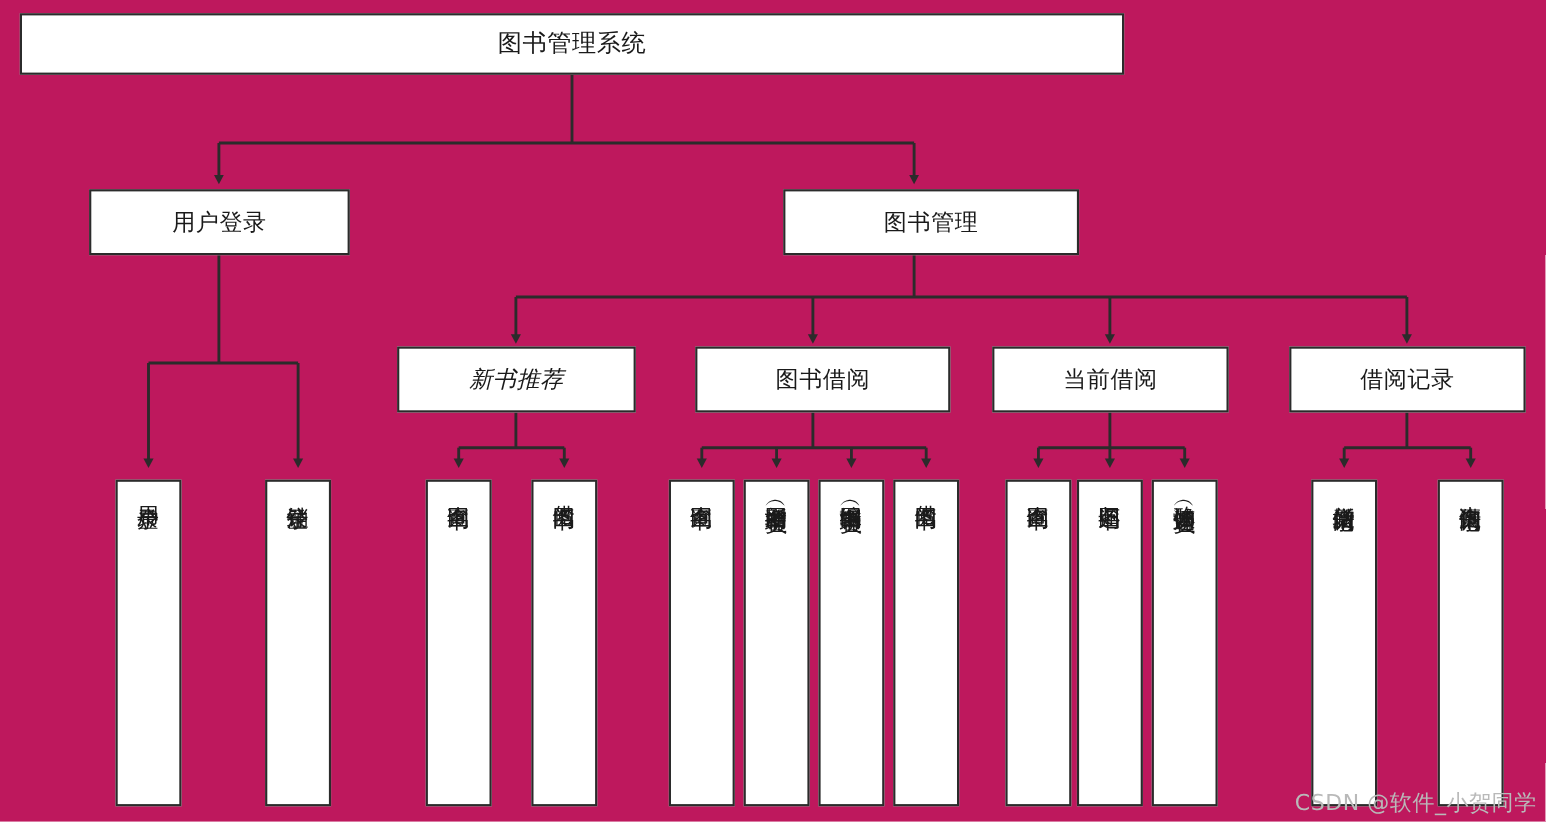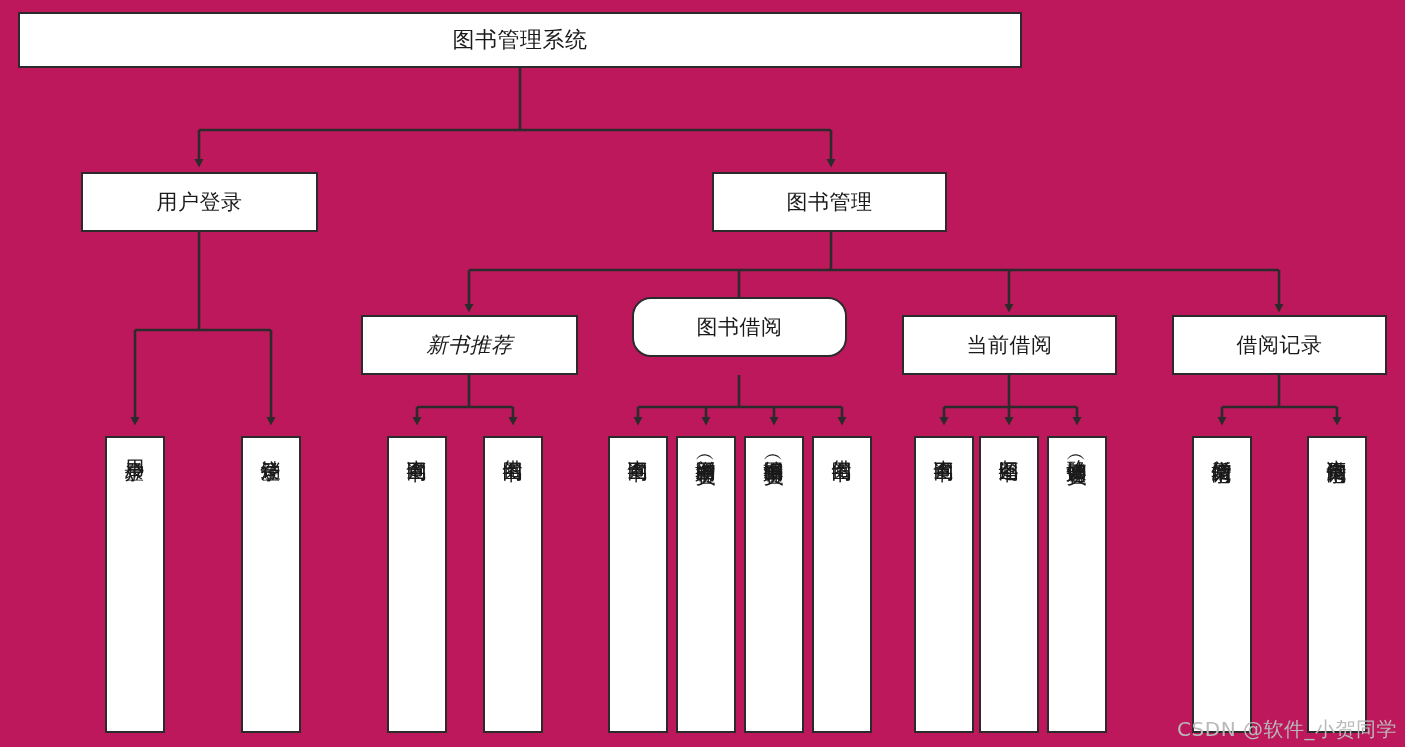--- a/index.html
+++ b/index.html
@@ -125,29 +125,29 @@
   </svg>
 
   <div class="node-box root" style="left:18px; top:12px; width:1004px; height:56px;">
     <span class="node-label">图书管理系统</span>
   </div>
 
   <div class="node-box" style="left:81px; top:172px; width:237px; height:60px;">
     <span class="node-label">用户登录</span>
   </div>
 
-  <div class="node-box" style="left:712px; top:172px; width:235px; height:60px;">
+  <div class="node-box" style="left:712px; top:172px; width:269px; height:60px;">
     <span class="node-label">图书管理</span>
   </div>
 
   <div class="node-box" style="left:361px; top:315px; width:217px; height:60px;font-style:italic;">
     <span class="node-label">新书推荐</span>
   </div>
 
-  <div class="node-box" style="left:632px; top:297px; width:215px; height:60px;border-radius:19px;">
+  <div class="node-box" style="left:632px; top:315px; width:232px; height:60px;">
     <span class="node-label">图书借阅</span>
   </div>
 
   <div class="node-box" style="left:1172px; top:315px; width:215px; height:60px;">
     <span class="node-label">借阅记录</span>
   </div>
 
   <div class="node-box" style="left:902px; top:315px; width:215px; height:60px;">
     <span class="node-label">当前借阅</span>
   </div>

